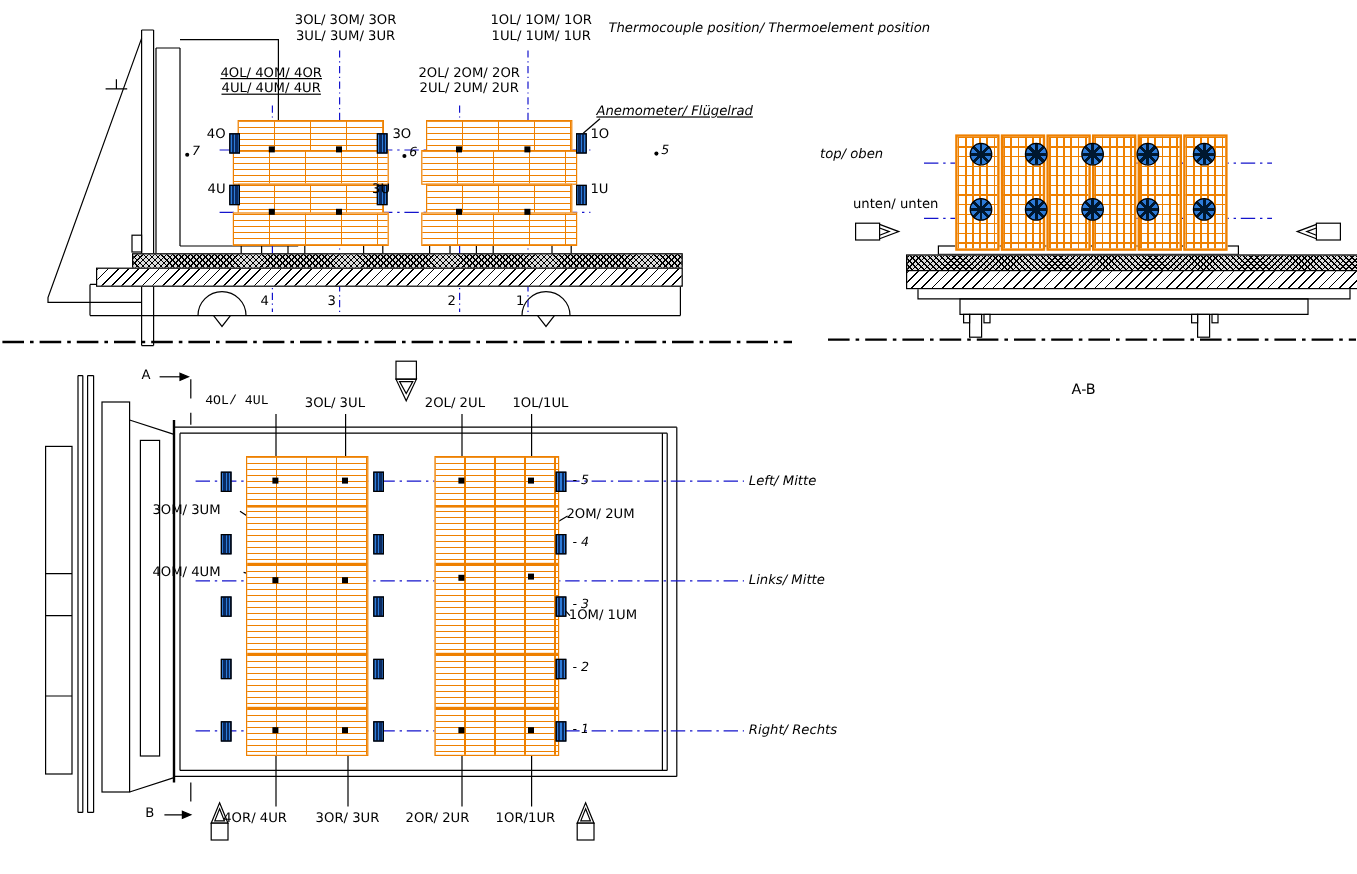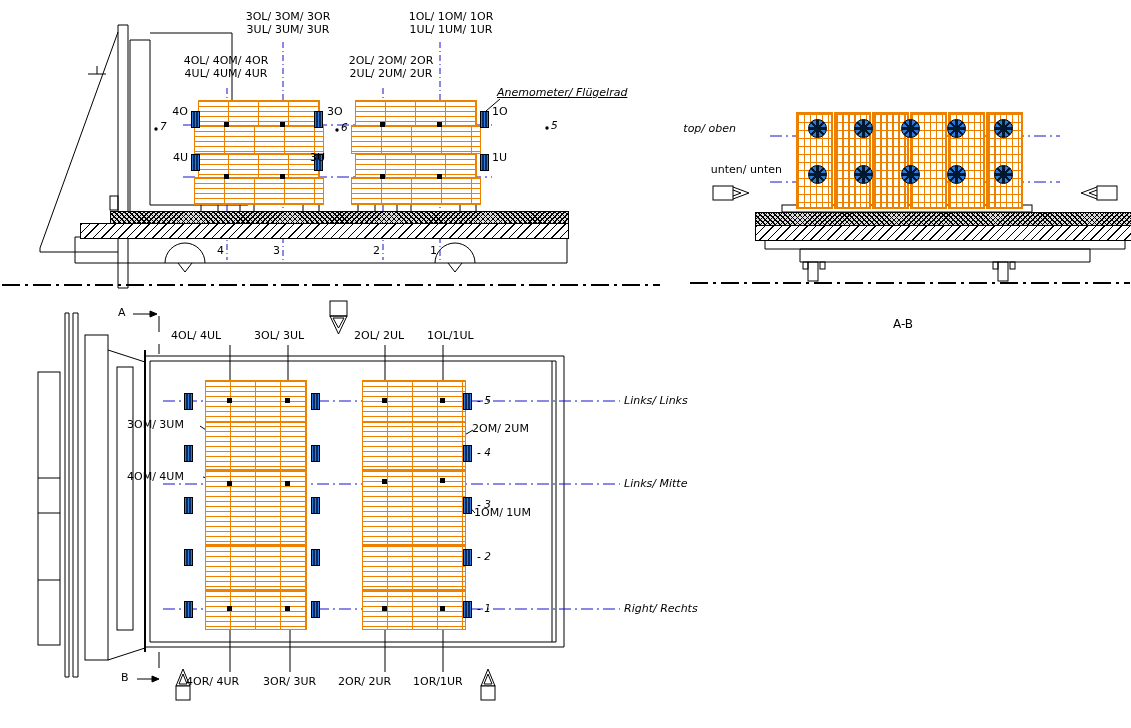--- a/index.html
+++ b/index.html
@@ -254,31 +254,32 @@
   <div class="tdot" style="left:440px; top:398px;"></div>
   <div class="tdot" style="left:227px; top:481px;"></div>
   <div class="tdot" style="left:285px; top:481px;"></div>
   <div class="tdot" style="left:382px; top:479px;"></div>
   <div class="tdot" style="left:440px; top:478px;"></div>
   <div class="tdot" style="left:227px; top:606px;"></div>
   <div class="tdot" style="left:285px; top:606px;"></div>
   <div class="tdot" style="left:382px; top:606px;"></div>
   <div class="tdot" style="left:440px; top:606px;"></div>
 
+  <div class="lbl it" style="left:507px; top:17px;">Thermocouple position/ Thermoelement position</div>
   <div class="lbl it" style="left:497px; top:86px;text-decoration:underline;">Anemometer/ Flügelrad</div>
 
   <div class="lbl ctr" style="left:228px; top:10px; width:120px;">
     <div>3OL/ 3OM/ 3OR</div>
       <div>3UL/ 3UM/ 3UR</div>
   </div>
   <div class="lbl ctr" style="left:391px; top:10px; width:120px;">
     <div>1OL/ 1OM/ 1OR</div>
       <div>1UL/ 1UM/ 1UR</div>
   </div>
-  <div class="lbl ctr" style="left:166px; top:54px; width:120px;">
+  <div class="lbl ctr" style="left:166px; top:54px; width:120px;text-decoration:underline;">
     <div>4OL/ 4OM/ 4OR</div>
       <div>4UL/ 4UM/ 4UR</div>
   </div>
   <div class="lbl ctr" style="left:331px; top:54px; width:120px;">
     <div>2OL/ 2OM/ 2OR</div>
       <div>2UL/ 2UM/ 2UR</div>
   </div>
 
   <div class="lbl rt" style="left:160px; top:105px; width:28px;">4O</div>
   <div class="lbl rt" style="left:160px; top:151px; width:28px;">4U</div>
@@ -296,36 +297,36 @@
   <div class="lbl rt" style="left:362px; top:244px; width:18px;">2</div>
   <div class="lbl rt" style="left:419px; top:244px; width:18px;">1</div>
 
   <div class="lbl it rt" style="left:668px; top:122px; width:68px;">top/ oben</div>
   <div class="lbl rt" style="left:682px; top:163px; width:100px;">unten/ unten</div>
   <div class="lbl" style="left:893px; top:318px; font-size:12px;">A-B</div>
 
   <div class="lbl" style="left:118px; top:306px;">A</div>
   <div class="lbl" style="left:121px; top:671px;">B</div>
 
-  <div class="lbl" style="left:171px; top:329px;">4OL/ 4UL</div>
+  <div class="lbl" style="left:171px; top:329px;font-family:Liberation Mono, monospace;">4OL/ 4UL</div>
   <div class="lbl" style="left:254px; top:329px;">3OL/ 3UL</div>
   <div class="lbl" style="left:354px; top:329px;">2OL/ 2UL</div>
   <div class="lbl" style="left:427px; top:329px;">1OL/1UL</div>
 
   <div class="lbl" style="left:127px; top:418px;">3OM/ 3UM</div>
   <div class="lbl" style="left:127px; top:470px;">4OM/ 4UM</div>
   <div class="lbl" style="left:472px; top:422px;">2OM/ 2UM</div>
   <div class="lbl" style="left:474px; top:506px;">1OM/ 1UM</div>
 
   <div class="lbl" style="left:186px; top:675px;">4OR/ 4UR</div>
   <div class="lbl" style="left:263px; top:675px;">3OR/ 3UR</div>
   <div class="lbl" style="left:338px; top:675px;">2OR/ 2UR</div>
   <div class="lbl" style="left:413px; top:675px;">1OR/1UR</div>
 
-  <div class="lbl it" style="left:624px; top:394px;">Links/ Links</div>
+  <div class="lbl it" style="left:624px; top:394px;">Left/ Mitte</div>
   <div class="lbl it" style="left:624px; top:477px;">Links/ Mitte</div>
   <div class="lbl it" style="left:624px; top:602px;">Right/ Rechts</div>
 
   <div class="lbl it sm" style="left:477px; top:394px;">- 5</div>
   <div class="lbl it sm" style="left:477px; top:446px;">- 4</div>
   <div class="lbl it sm" style="left:477px; top:498px;">- 3</div>
   <div class="lbl it sm" style="left:477px; top:550px;">- 2</div>
   <div class="lbl it sm" style="left:477px; top:602px;">- 1</div>
 
 </div>

